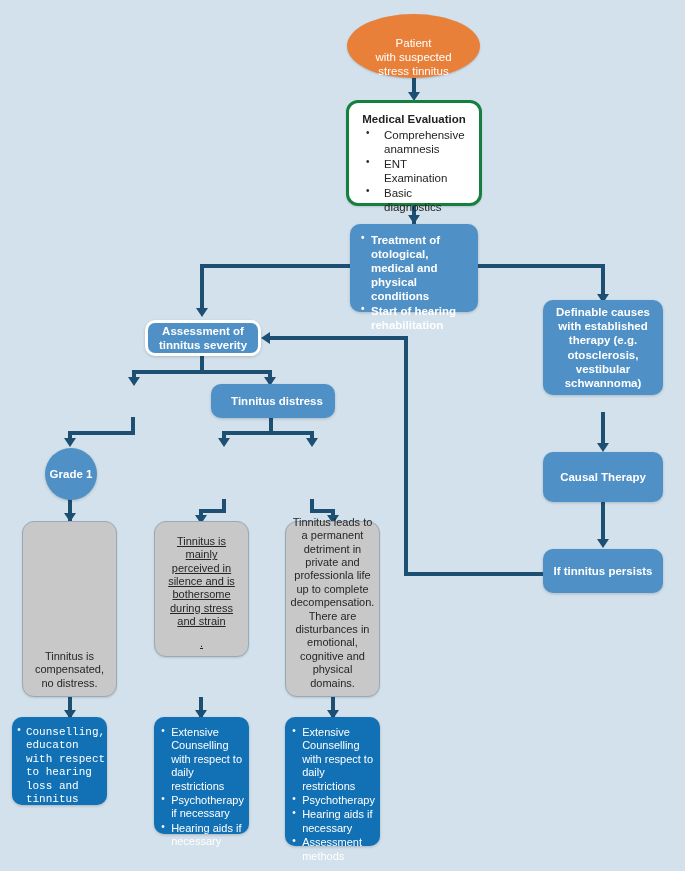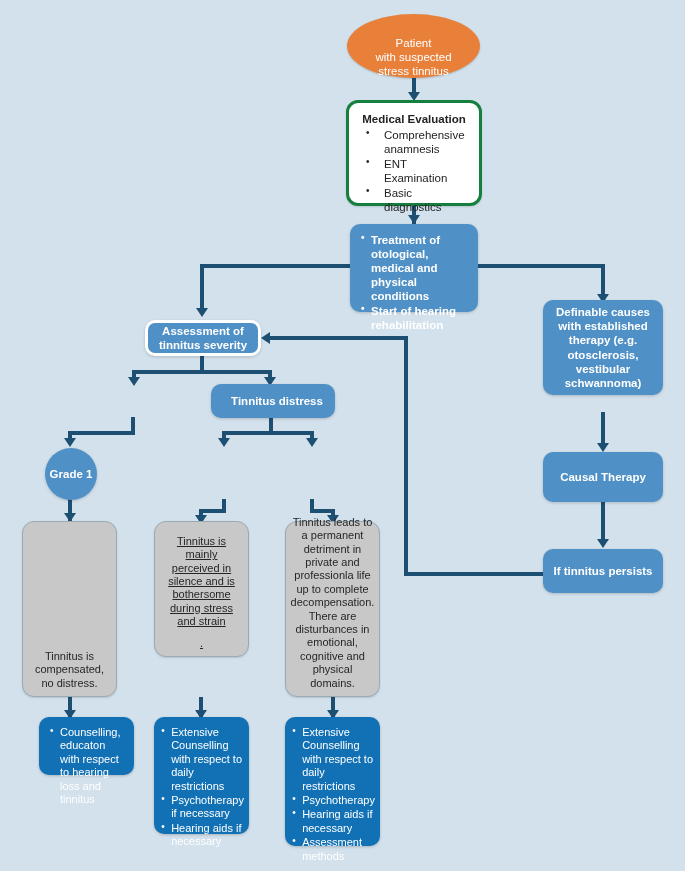--- a/index.html
+++ b/index.html
@@ -268,21 +268,21 @@
     <div class="pad-top">
       <span>Tinnitus is mainly perceived in silence and is bothersome during stress and strain</span>
       <div style="margin-top:8px;">.</div>
     </div>
   </div>
 
   <div class="node box-grey" style="left:285px; top:521px; width:95px; height:176px;">
     <div class="pad-top">Tinnitus leads to a permanent detriment in private and professionla life up to complete decompensation. There are disturbances in emotional, cognitive and physical domains.</div>
   </div>
 
-  <div class="node box-darkblue" style="left:39px; top:717px; width:95px; height:58px; align-items:flex-start;">
+  <div class="node box-darkblue" style="left:12px; top:717px; width:95px; height:88px; align-items:flex-start;font-family:Liberation Mono, monospace;">
     <div class="pad-top">
       <ul class="bl">
         <li>Counselling, educaton with respect to hearing loss and tinnitus</li>
       </ul>
     </div>
   </div>
 
   <div class="node box-darkblue" style="left:154px; top:717px; width:95px; height:117px; align-items:flex-start;">
     <div class="pad-top">
       <ul class="bl">

